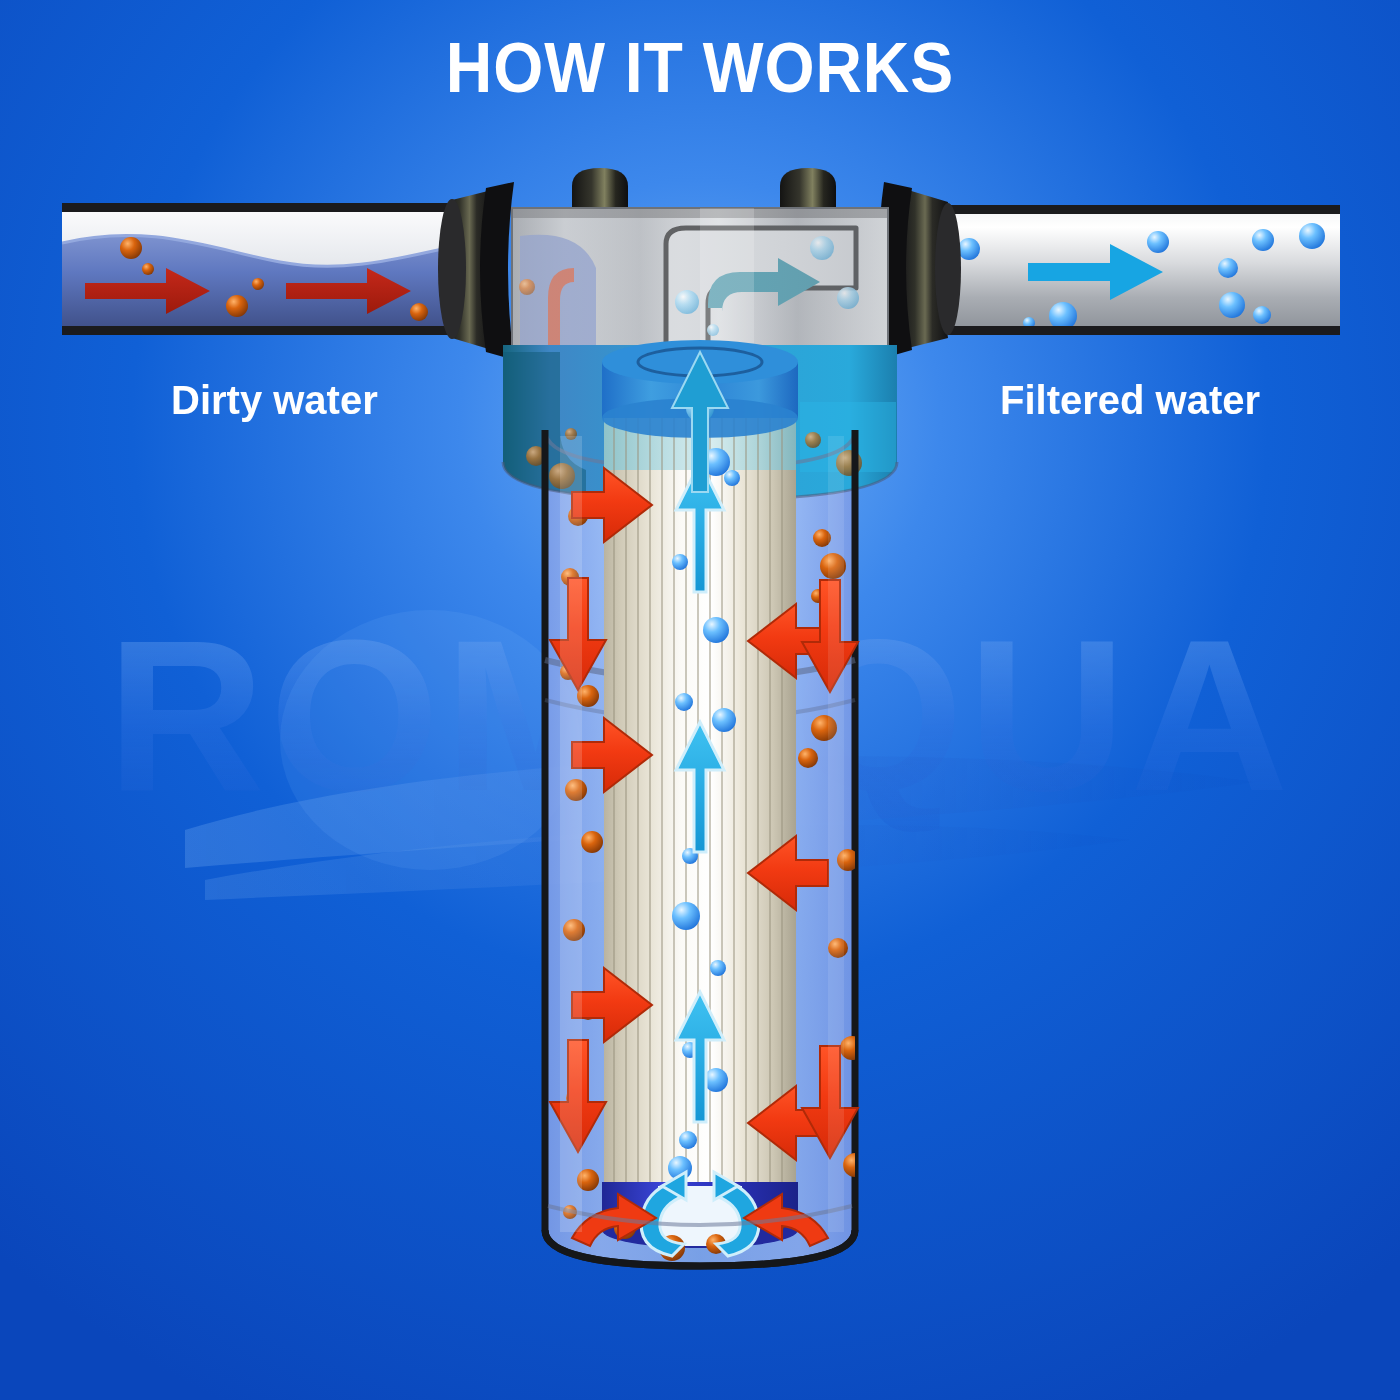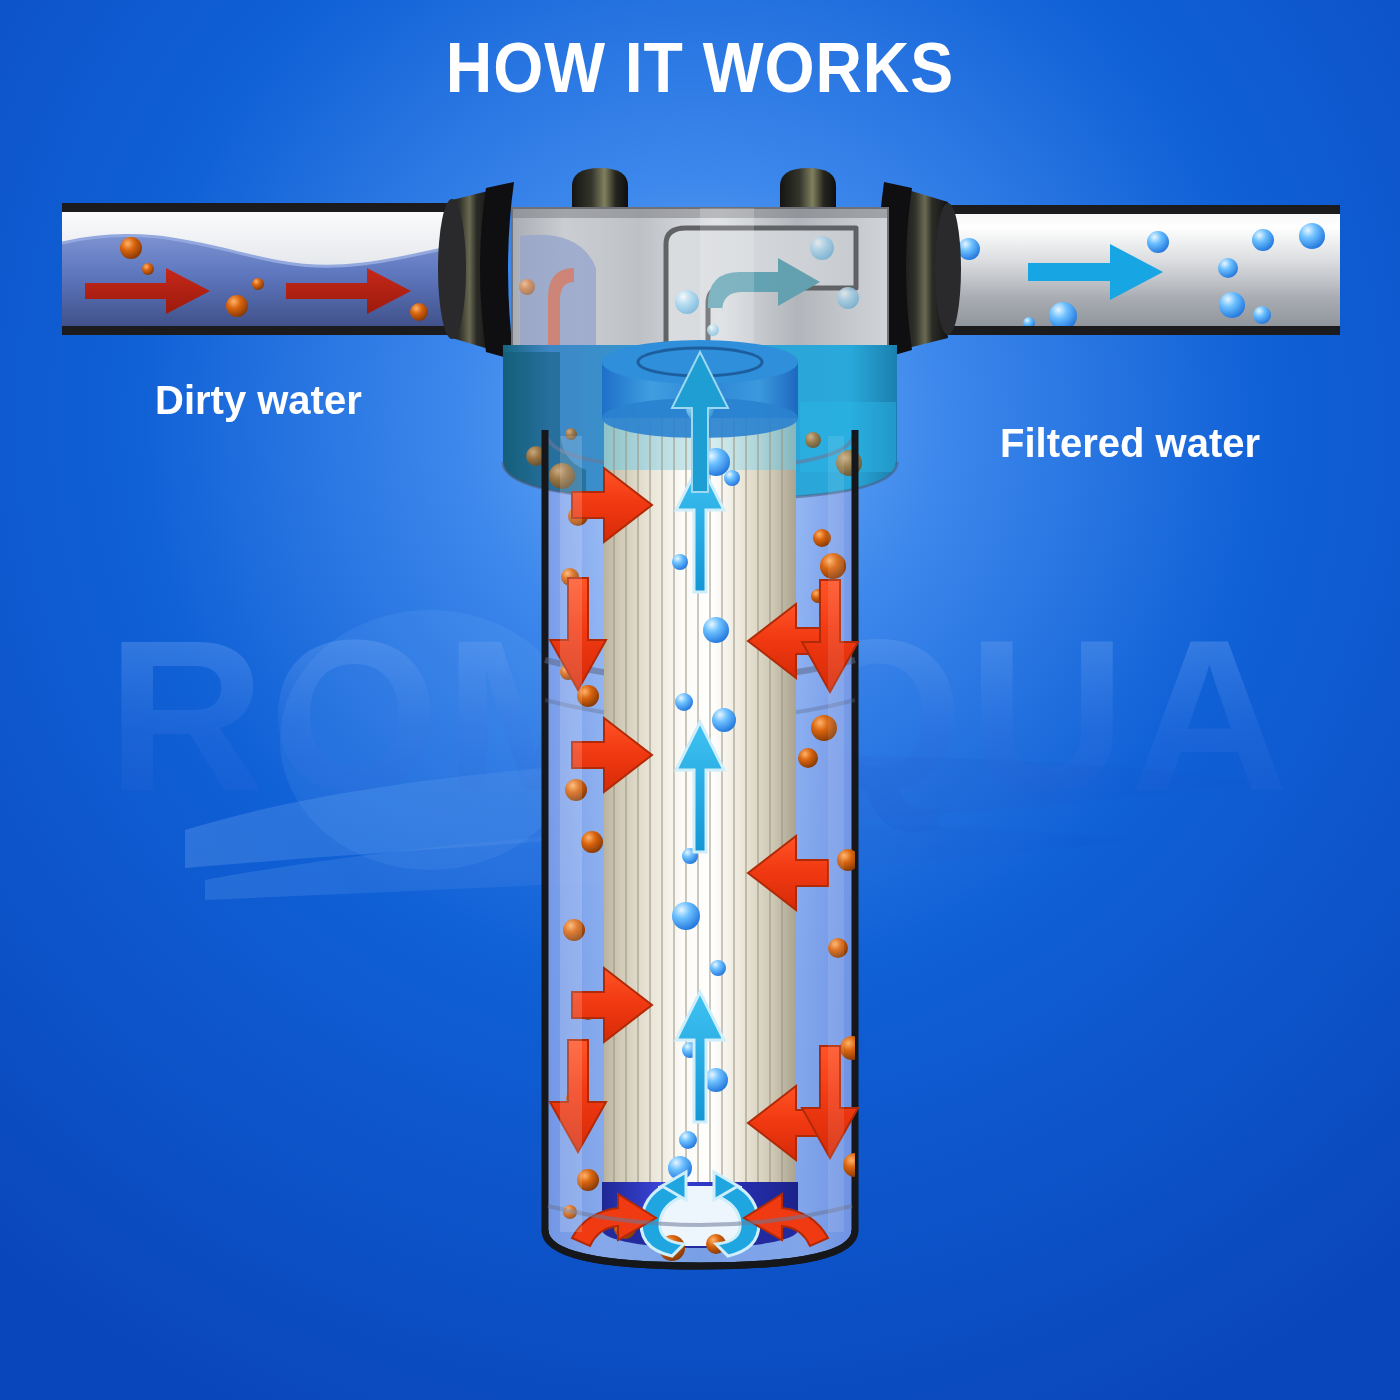--- a/index.html
+++ b/index.html
@@ -11,22 +11,22 @@
   #stage{position:relative;width:1400px;height:1400px;overflow:hidden;}
   #bg{position:absolute;inset:0;}
   #art{position:absolute;inset:0;}
   .txt{position:absolute;color:#ffffff;font-weight:bold;white-space:nowrap;}
   #title{
     left:0;right:0;top:28px;text-align:center;
     font-size:70px;letter-spacing:1px;
     font-family:"Liberation Sans Narrow","Liberation Sans",sans-serif;
     transform:scaleX(0.92);
   }
-  #lbl-dirty{left:155px;top:378px;font-size:40px;}
-  #lbl-filtered{left:1000px;top:378px;font-size:40px;margin-top:43px;}
+  #lbl-dirty{left:171px;top:378px;font-size:40px;}
+  #lbl-filtered{left:1000px;top:378px;font-size:40px;}
 </style>
 </head>
 <body>
 
 <div id="stage">
 
   <svg id="bg" viewBox="0 0 1400 1400">
     <defs>
       <radialGradient id="bgGlow" cx="0.5" cy="0.30" r="0.78">
         <stop offset="0%" stop-color="#73b2f6"></stop>

